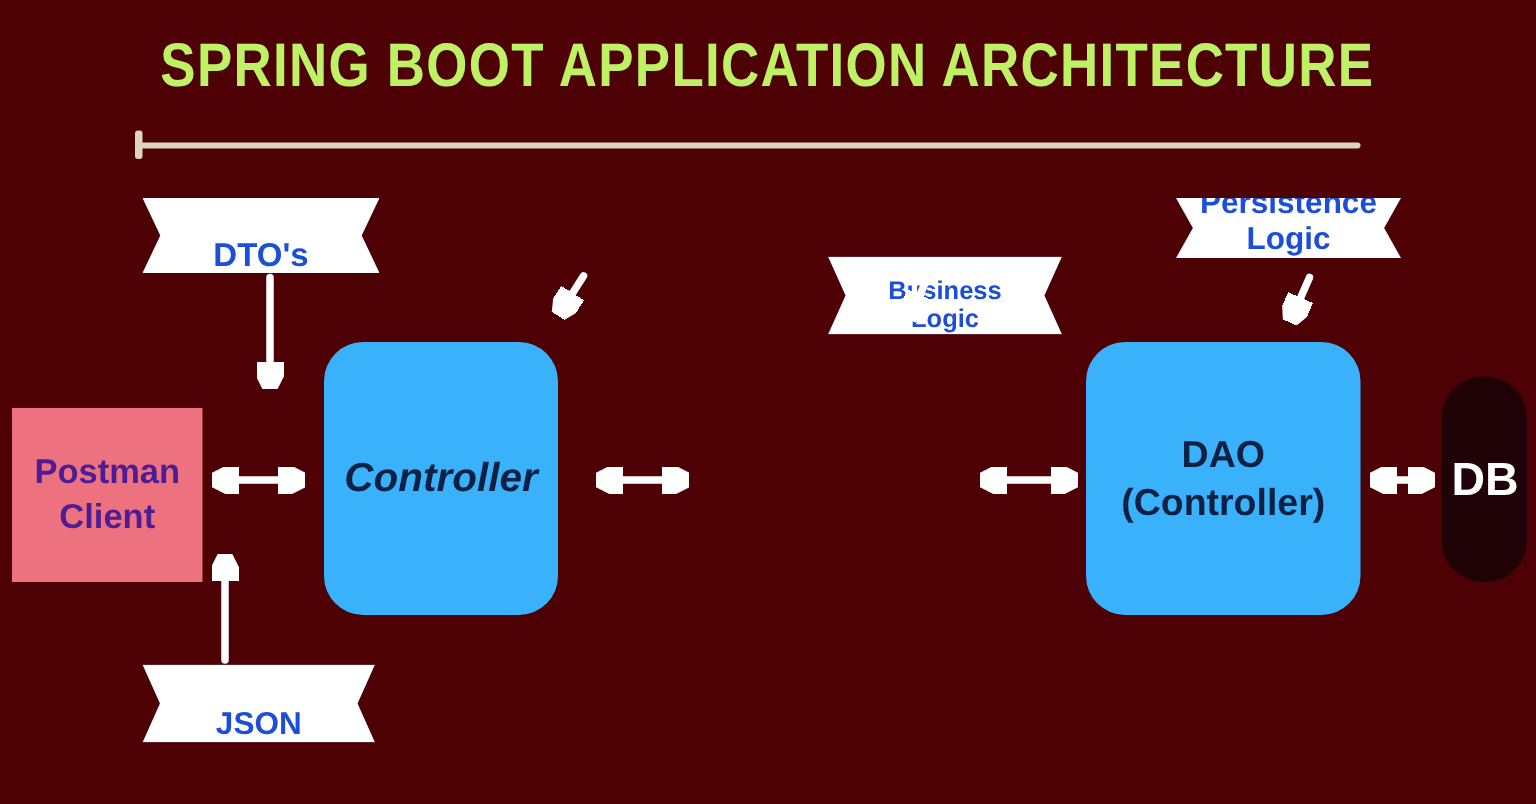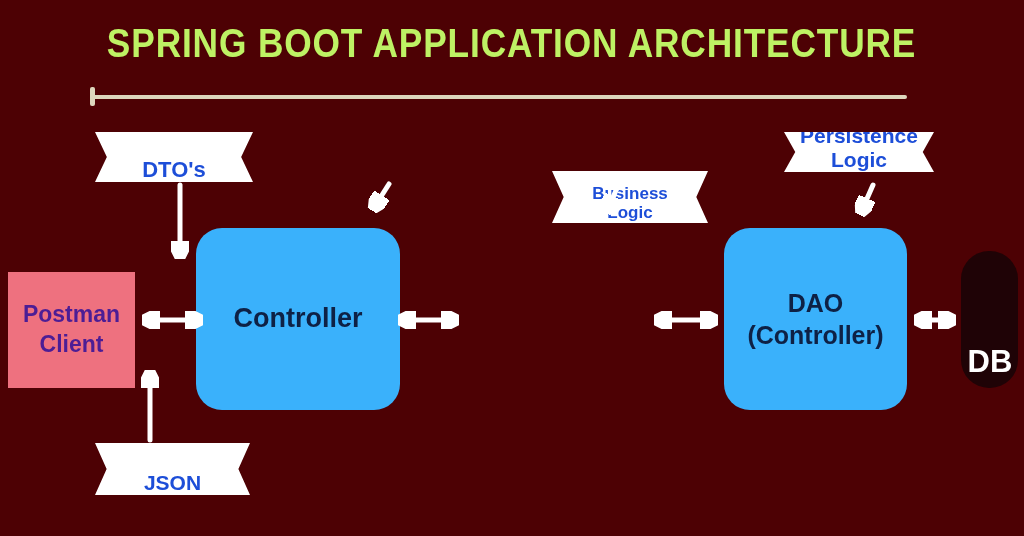--- a/index.html
+++ b/index.html
@@ -40,30 +40,30 @@
   .box{
     position:absolute;display:flex;align-items:center;justify-content:center;
     text-align:center;font-weight:bold;color:#0e2145;
   }
   .box span{white-space:pre-line;line-height:1.3;}
   .postman{
     left:8px;top:272px;width:127px;height:116px;background:#ee717f;
     color:#4c1d95;font-size:23px;
   }
   .blue{background:#3ab1fb;border-radius:26px;top:228px;height:182px;}
-  .controller{left:196px;width:204px;font-size:27px;}
+  .controller{left:216px;width:156px;font-size:27px;font-style:italic;}
   .service   {left:465px;width:182px;font-size:27px;}
   .dao       {left:724px;width:183px;font-size:25px;}
   .db-capsule{
     position:absolute;left:961px;top:251px;width:57px;height:137px;
     background:#1f0306;border-radius:28px;
   }
   .db-label{
     position:absolute;left:958px;top:302px;width:64px;text-align:center;
-    color:#ffffff;font-weight:bold;font-size:31px;margin-top:42px;
+    color:#ffffff;font-weight:bold;font-size:31px;
   }
   
   .arrows{position:absolute;left:0;top:0;width:1024px;height:536px;pointer-events:none;}
   .arrows path{stroke:#ffffff;stroke-width:5;fill:none;stroke-linecap:round;}
 </style>
 </head>
 <body>
 
 <div class="stage">
 

